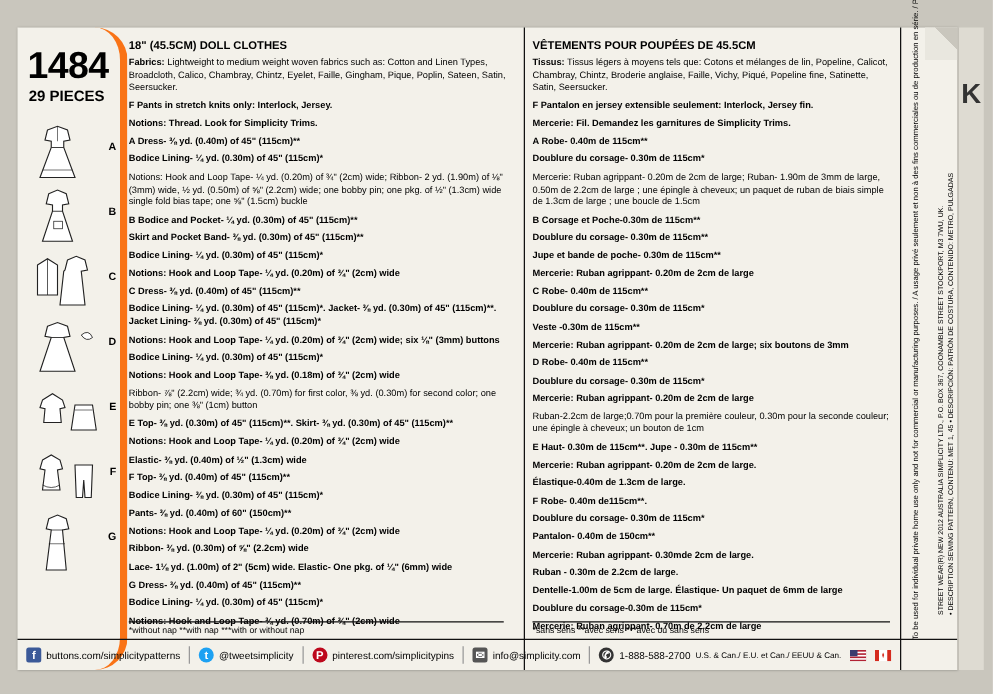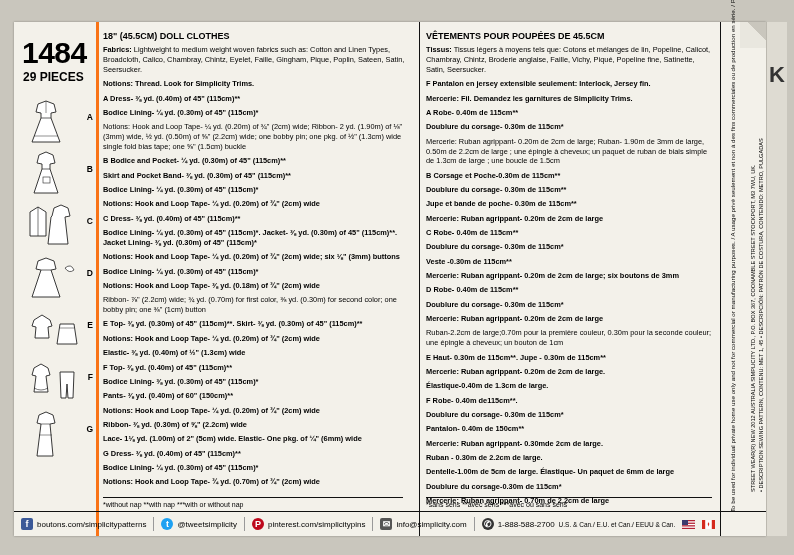--- a/index.html
+++ b/index.html
@@ -28,21 +28,22 @@
     font-size:22px;font-weight:bold;color:#333;
   }
   .corner-fold{
     position:absolute;right:0;top:0;width:26px;height:26px;
     background:linear-gradient(225deg,#c9c6bd 0 13px,#e9e7df 13px 100%);
   }
 
   
   .artcol{
     position:absolute;left:0;top:0;width:82px;height:514px;
-    border-right:3px solid #f97316;
+    border-right:6px solid #f97316;
+    border-radius:26px;
   }
   .title-num{
     position:absolute;left:8px;top:14px;
     font-size:30px;font-weight:bold;letter-spacing:-0.5px;color:#000;
   }
   .title-pieces{
     position:absolute;left:9px;top:48px;
     font-size:12px;font-weight:bold;color:#000;text-align:center;
   }
   .artlist{
@@ -222,20 +223,21 @@
 
       </div>
     </div>
 
     <div class="colmid">
       <div class="hdr">18" (45.5CM) DOLL CLOTHES</div>
       <div class="body">
         <p>
           <span class="b">Fabrics:</span><span> Lightweight to medium weight woven fabrics such as: Cotton and Linen Types, Broadcloth, Calico, Chambray, Chintz, Eyelet, Faille, Gingham, Pique, Poplin, Sateen, Satin, Seersucker.</span>
         </p>
+        <p class="b">F Pants in stretch knits only: Interlock, Jersey.</p>
         <p class="b">Notions: Thread. Look for Simplicity Trims.</p>
 
         <p class="b">A Dress- ⅜ yd. (0.40m) of 45" (115cm)**</p>
         <p class="b">Bodice Lining- ¼ yd. (0.30m) of 45" (115cm)*</p>
         <p>Notions: Hook and Loop Tape- ¼ yd. (0.20m) of ¾" (2cm) wide; Ribbon- 2 yd. (1.90m) of ⅛" (3mm) wide, ½ yd. (0.50m) of ⅝" (2.2cm) wide; one bobby pin; one pkg. of ½" (1.3cm) wide single fold bias tape; one ⅝" (1.5cm) buckle</p>
 
         <p class="b">B Bodice and Pocket- ¼ yd. (0.30m) of 45" (115cm)**</p>
         <p class="b">Skirt and Pocket Band- ⅜ yd. (0.30m) of 45" (115cm)**</p>
         <p class="b">Bodice Lining- ¼ yd. (0.30m) of 45" (115cm)*</p>
         <p class="b">Notions: Hook and Loop Tape- ¼ yd. (0.20m) of ¾" (2cm) wide</p>
@@ -315,21 +317,21 @@
       <div class="vert">
         <div class="vtext v1">To be used for individual private home use only and not for commercial or manufacturing purposes. / A usage privé seulement et non à des fins commerciales ou de production en série. / Para uso privado solamente, no se puede utilizar con propósitos de comercialización o de producción en serie.</div>
         <div class="vtext v3">STREET WEAR(R) NEW 2012 AUSTRALIA SIMPLICITY LTD., P.O. BOX 367, COONAMBLE STREET STOCKPORT, M3 7WU, UK.</div>
         <div class="vtext v4">• DESCRIPTION SEWING PATTERN, CONTENU: MET 1, 45 • DESCRIPCIÓN: PATRÓN DE COSTURA, CONTENIDO: METRO, PULGADAS</div>
       </div>
     </div>
 
     <div class="bottombar">
       <div class="bi">
         <span class="gl">f</span>
-        <span>boutons.com/simplicitypatterns</span>
+        <span>buttons.com/simplicitypatterns</span>
       </div>
       <div class="bsep"></div>
       <div class="bi">
         <span class="gl tw">t</span>
         <span>@tweetsimplicity</span>
       </div>
       <div class="bsep"></div>
       <div class="bi">
         <span class="gl pi">P</span>
         <span>pinterest.com/simplicitypins</span>

